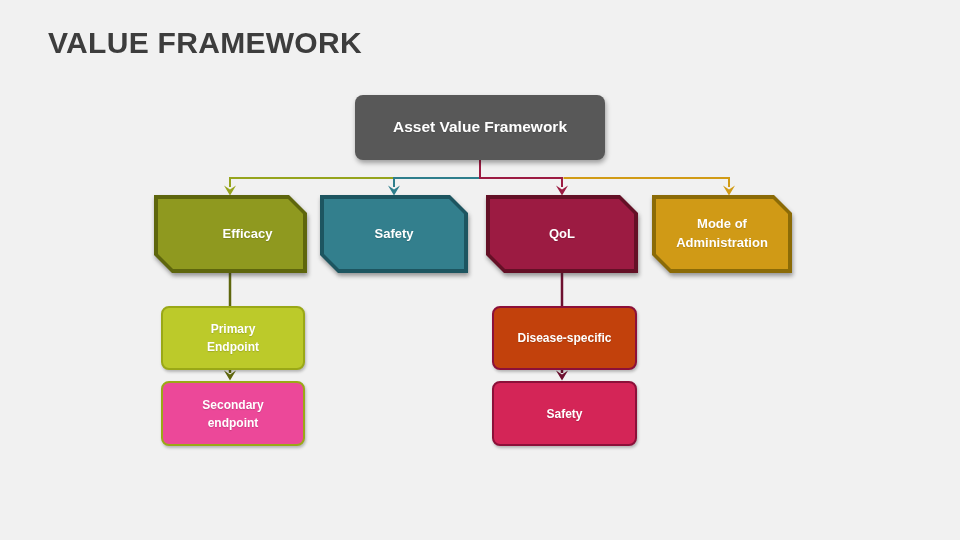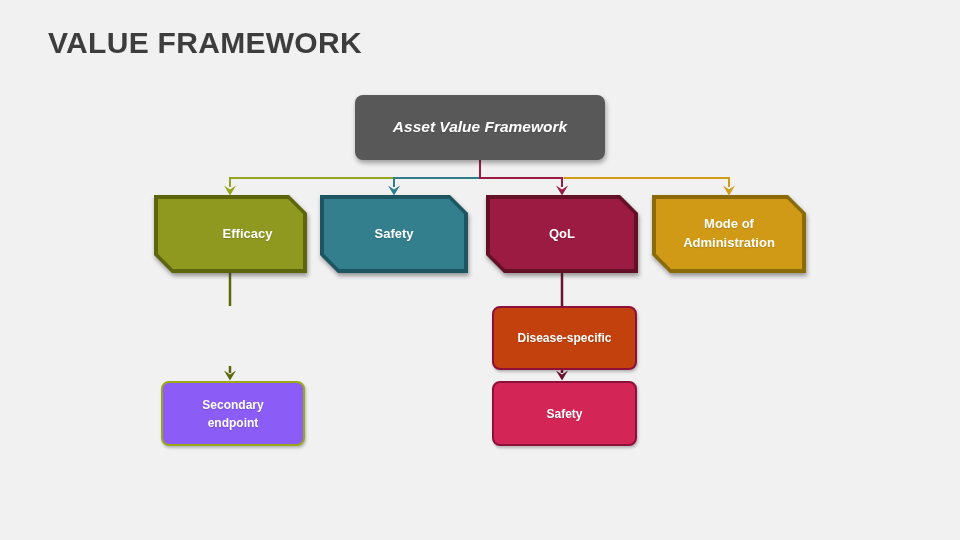--- a/index.html
+++ b/index.html
@@ -62,21 +62,21 @@
 
     <path fill="none" stroke-width="2.5" d="M230,273 V306" stroke="#5F670D"></path>
     <path fill="none" stroke-width="2.5" d="M230,366 V373" stroke="#5F670D"></path>
     <path d="M224,370.5 L230,380.5 L236,370.5 L230,374.5 Z" fill="#5F670D"></path>
 
     <path fill="none" stroke-width="2.5" d="M562,273 V306" stroke="#6E1030"></path>
     <path fill="none" stroke-width="2.5" d="M562,366 V373" stroke="#6E1030"></path>
     <path d="M556,370.5 L562,380.5 L568,370.5 L562,374.5 Z" fill="#6E1030"></path>
   </svg>
 
-  <div class="rootbox" style="background-color: rgb(88, 88, 88); font-style: italic;">
+  <div class="rootbox" style="background-color: rgb(88, 88, 88);">
     <span class="node-label root">Asset Value Framework</span>
   </div>
 
   <div class="snipbox" style="left:154px;top:195px;width:153px;height:78px">
     <div class="snip-outer" style="background-color: rgb(94, 102, 13);"></div>
     <div class="snip-inner" style="background-color: rgb(143, 153, 31); padding-left: 34px;">
       <span class="node-label">Efficacy</span>
     </div>
   </div>
 
@@ -87,30 +87,34 @@
     </div>
   </div>
 
   <div class="snipbox" style="left:320px;top:195px;width:148px;height:78px">
     <div class="snip-outer" style="background-color: rgb(29, 85, 96);"></div>
     <div class="snip-inner" style="background-color: rgb(51, 127, 141);">
       <span class="node-label">Safety</span>
     </div>
   </div>
 
-  <div class="snipbox" style="left:652px;top:195px;width:154px;height:78px">
+  <div class="snipbox" style="left:652px;top:195px;width:140px;height:78px">
     <div class="snip-outer" style="background-color: rgb(139, 107, 7);"></div>
     <div class="snip-inner" style="background-color: rgb(208, 154, 22);">
       <span class="node-label">Mode of
 Administration</span>
     </div>
   </div>
 
+  <div class="childbox" style="left: 161px; top: 306px; width: 140px; height: 60px; background-color: rgb(188, 202, 42); border-color: rgb(154, 168, 23);">
+    <span class="node-label small">Primary
+Endpoint</span>
+  </div>
 
-  <div class="childbox" style="left: 161px; top: 381px; width: 140px; height: 61px; background-color: #8b5cf6; border-color: rgb(154, 168, 23);">
+  <div class="childbox" style="left: 161px; top: 381px; width: 140px; height: 61px; background-color: #ec4899; border-color: rgb(154, 168, 23);">
     <span class="node-label small">Secondary
 endpoint</span>
   </div>
 
   <div class="childbox" style="left: 492px; top: 306px; width: 141px; height: 60px; background-color: #c2410c; border-color: rgb(140, 16, 57);">
     <span class="node-label small">Disease-specific</span>
   </div>
 
   <div class="childbox" style="left: 492px; top: 381px; width: 141px; height: 61px; background-color: rgb(212, 37, 87); border-color: rgb(140, 16, 57);">
     <span class="node-label small">Safety</span>

